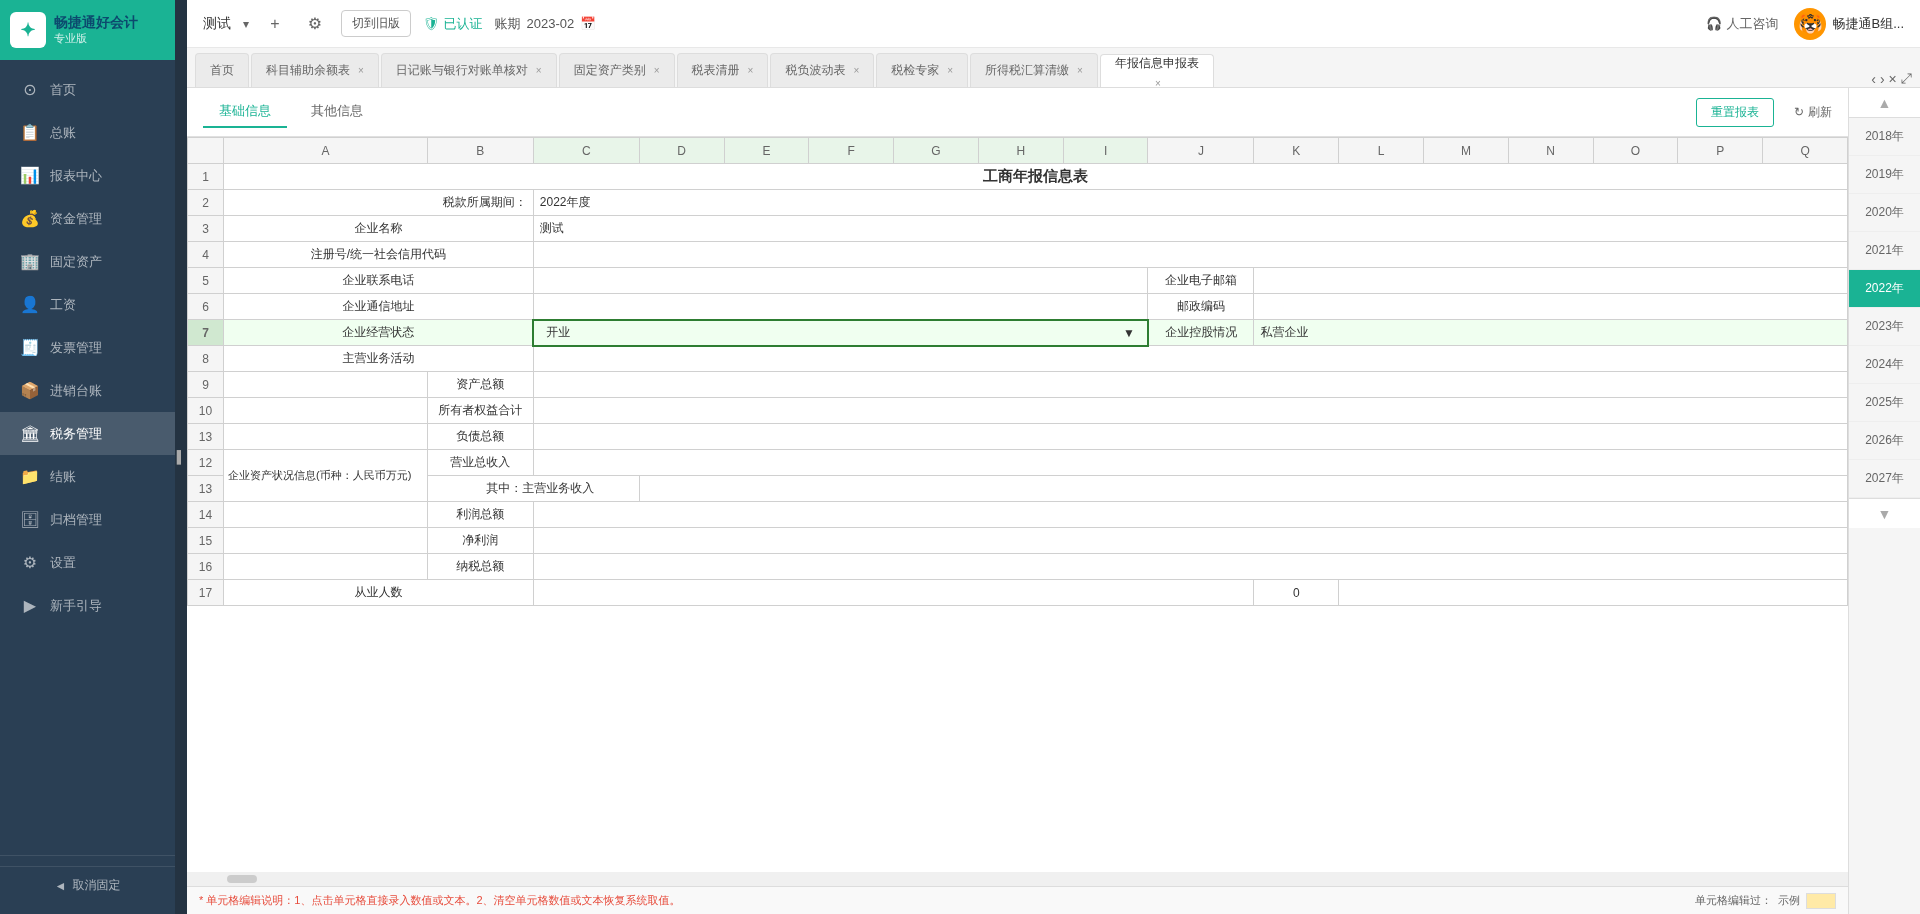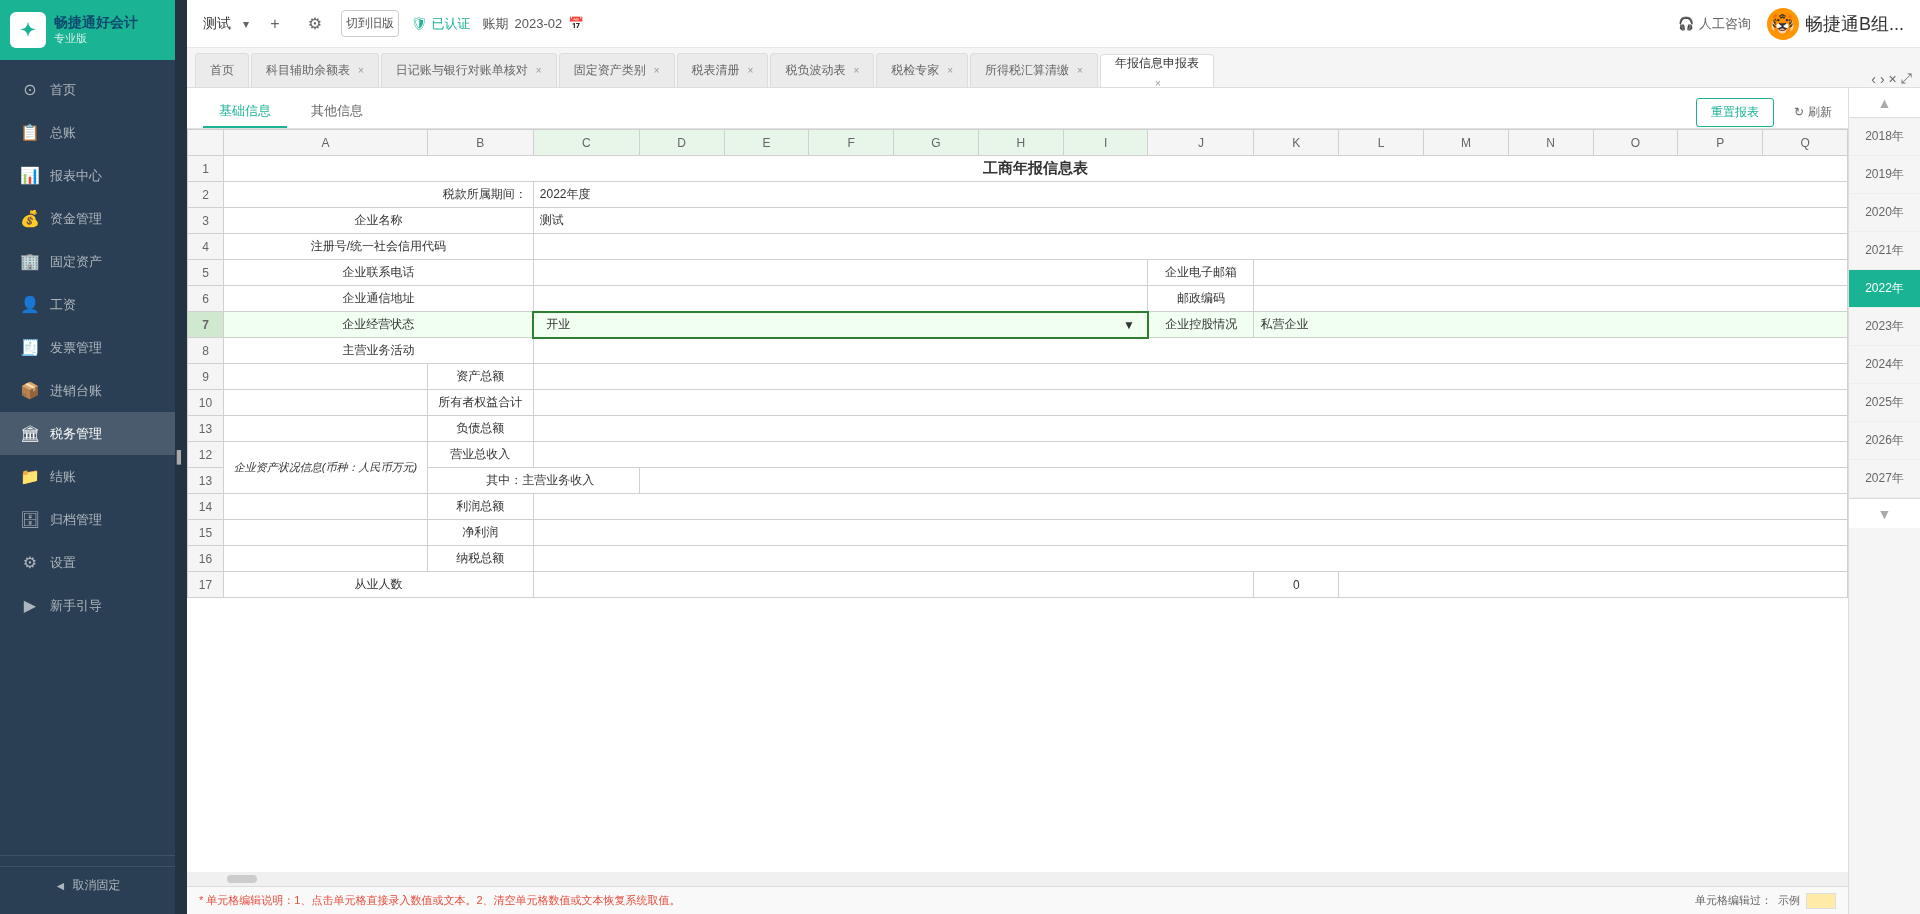--- a/index.html
+++ b/index.html
@@ -23,44 +23,44 @@
     .sidebar-collapse { width: 12px; background: #243342; display: flex; align-items: center; justify-content: center; cursor: pointer; color: #aaa; }
 
     
     .main { flex: 1; display: flex; flex-direction: column; overflow: hidden; background: white; }
 
     
     .topbar { height: 48px; background: white; border-bottom: 1px solid #e8e8e8; display: flex; align-items: center; padding: 0 16px; gap: 12px; flex-shrink: 0; }
     .topbar-title { font-size: 14px; color: #333; }
     .topbar-dropdown { display: flex; align-items: center; gap: 4px; color: #666; cursor: pointer; }
     .topbar-btn { width: 28px; height: 28px; display: flex; align-items: center; justify-content: center; border: none; background: none; cursor: pointer; color: #666; font-size: 16px; }
-    .topbar-old-btn { border: 1px solid #ccc; border-radius: 4px; padding: 4px 4px; font-size: 12px; color: #555; cursor: pointer; background: white; }
+    .topbar-old-btn { border: 1px solid #ccc; border-radius: 4px; padding: 4px 10px; font-size: 12px; color: #555; cursor: pointer; background: white; }
     .topbar-certified { display: flex; align-items: center; gap: 4px; color: #1ab394; font-size: 13px; }
     .topbar-period { display: flex; align-items: center; gap: 6px; color: #555; font-size: 13px; }
     .topbar-right { margin-left: auto; display: flex; align-items: center; gap: 16px; }
     .topbar-consult { display: flex; align-items: center; gap: 4px; color: #666; cursor: pointer; font-size: 13px; }
     .topbar-user { display: flex; align-items: center; gap: 6px; cursor: pointer; }
     .topbar-avatar { width: 32px; height: 32px; border-radius: 50%; background: #ff9500; display: flex; align-items: center; justify-content: center; color: white; font-size: 14px; overflow: hidden; }
-    .topbar-username { font-size: 18px; color: #333; }
+    .topbar-username { font-size: 13px; color: #333; }
 
     
     .tabbar { height: 40px; background: #f5f5f5; border-bottom: 1px solid #ddd; display: flex; align-items: flex-end; padding-left: 8px; flex-shrink: 0; overflow: hidden; }
     .tab { height: 34px; padding: 0 14px; display: flex; align-items: center; gap: 6px; border: 1px solid #ddd; border-bottom: none; background: #ebebeb; color: #666; font-size: 12px; cursor: pointer; border-radius: 4px 4px 0 0; margin-right: 2px; white-space: nowrap; }
     .tab.active { background: white; color: #333; border-bottom: 1px solid white; margin-bottom: -1px; flex-direction: column; }
     .tab-close { font-size: 10px; color: #999; cursor: pointer; margin-left: 2px; }
     .tab-controls { margin-left: auto; display: flex; align-items: center; gap: 4px; padding: 0 8px; }
 
     
     .content { flex: 1; display: flex; overflow: hidden; }
 
     
     .spreadsheet-area { flex: 1; display: flex; flex-direction: column; overflow: hidden; }
 
     
-    .subtabs { display: flex; align-items: center; padding: 8px 16px 0; border-bottom: 1px solid #e0e0e0; background: white; }
+    .subtabs { display: flex; align-items: center; padding: 8px 16px 8px; border-bottom: 1px solid #e0e0e0; background: white; }
     .subtab { padding: 6px 16px; font-size: 13px; color: #666; cursor: pointer; border-bottom: 2px solid transparent; margin-right: 8px; }
     .subtab.active { color: #1ab394; border-bottom: 2px solid #1ab394; }
     .subtab-actions { margin-left: auto; display: flex; gap: 20px; }
     .btn-reset { border: 1px solid #1ab394; color: #1ab394; background: white; padding: 5px 14px; border-radius: 3px; font-size: 12px; cursor: pointer; }
     .btn-refresh { border: none; background: none; color: #666; font-size: 12px; cursor: pointer; display: flex; align-items: center; gap: 4px; }
     .spreadsheet-scroll { flex: 1; overflow: auto; }
     .spreadsheet { border-collapse: collapse; font-size: 12px; width: 100%; min-width: 1200px; }
     .spreadsheet th, .spreadsheet td { border: 1px solid #d0d0d0; padding: 0; height: 26px; }
     .spreadsheet .col-header { background: #f5f5f5; text-align: center; color: #666; font-weight: normal; min-width: 60px; position: sticky; top: 0; z-index: 2; }
     .spreadsheet .row-header { background: #f5f5f5; text-align: center; color: #666; font-weight: normal; width: 36px; min-width: 36px; position: sticky; left: 0; z-index: 1; }
@@ -359,21 +359,21 @@
 
               <tr>
                 <td class="row-header">13</td>
                 <td></td>
                 <td class="label-cell">负债总额</td>
                 <td colspan="15"></td>
               </tr>
 
               <tr>
                 <td class="row-header">12</td>
-                <td class="section-label" rowspan="2" style="font-size:11px; line-height:1.4; text-align:center; vertical-align:middle; padding:2px 4px;font-style:italic;">企业资产状况信息(币种：人民币万元)</td>
+                <td class="section-label" rowspan="2" style="font-size:11px; line-height:1.4; text-align:left; vertical-align:middle; padding:2px 4px;">企业资产状况信息(币种：人民币万元)</td>
                 <td class="label-cell">营业总收入</td>
                 <td colspan="15"></td>
               </tr>
 
               <tr>
                 <td class="row-header">13</td>
                 <td colspan="2" class="label-cell" style="padding-left:12px; text-indent:8px;">其中：主营业务收入</td>
                 <td colspan="14"></td>
               </tr>
 

